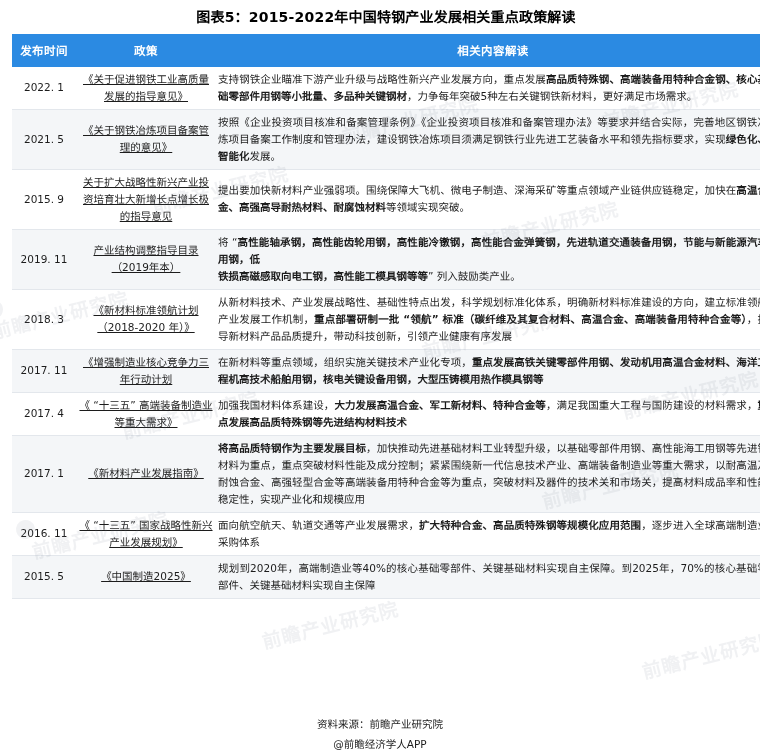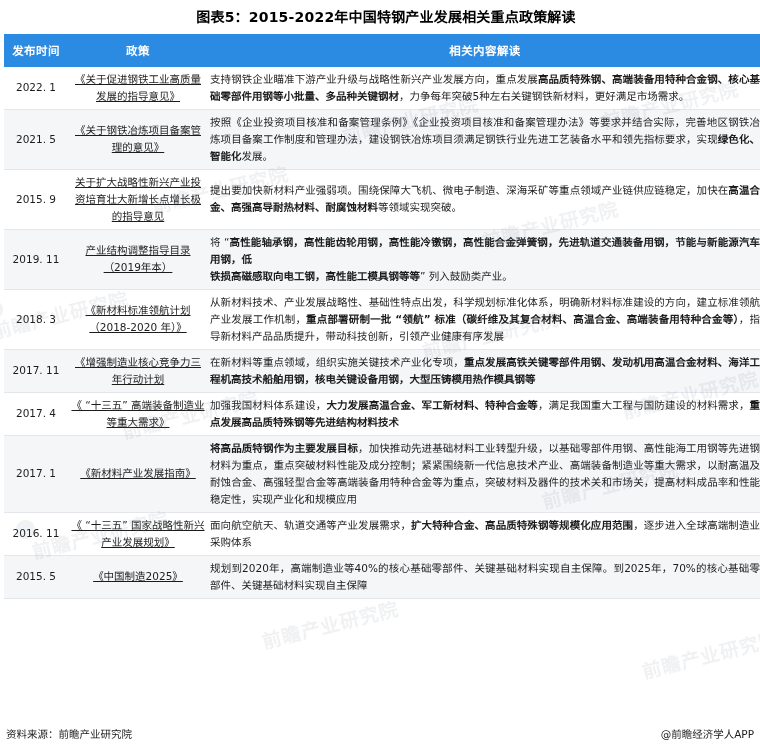--- a/index.html
+++ b/index.html
@@ -49,21 +49,21 @@
     font-size: 14px;
     font-weight: bold;
     color: #000;
     padding: 9px 0 8px 12px;
     letter-spacing: 0.2px;
     line-height: 1.2;
   }
 
   
   .tbl-wrap {
-    padding: 0 4px;
+    padding: 0 12px;
   }
   table.policy {
     width: 752px;
     border-collapse: collapse;
     table-layout: fixed;
   }
   table.policy th {
     background: #2b8ae2;
     color: #ffffff;
     font-size: 11.5px;
@@ -118,20 +118,21 @@
     height: 35px;
     display: flex;
     align-items: center;
     justify-content: space-between;
     padding: 0 6px;
     font-size: 10.5px;
     color: #222;
     background: #fff;
     border-top: 1px solid #ffffff;
     z-index: 8;
+    flex-direction: column;
   }
   .footer .src { color: #1c1c1c; }
   .footer .brand { color: #1c1c1c; }
 </style>
 </head>
 <body>
 
 <div class="wm-layer">
   <span class="wm" style="left:-10px; top:300px;">前瞻产业研究院</span>
   <span class="wm-dot" style="left:-16px; top:300px;"></span>

